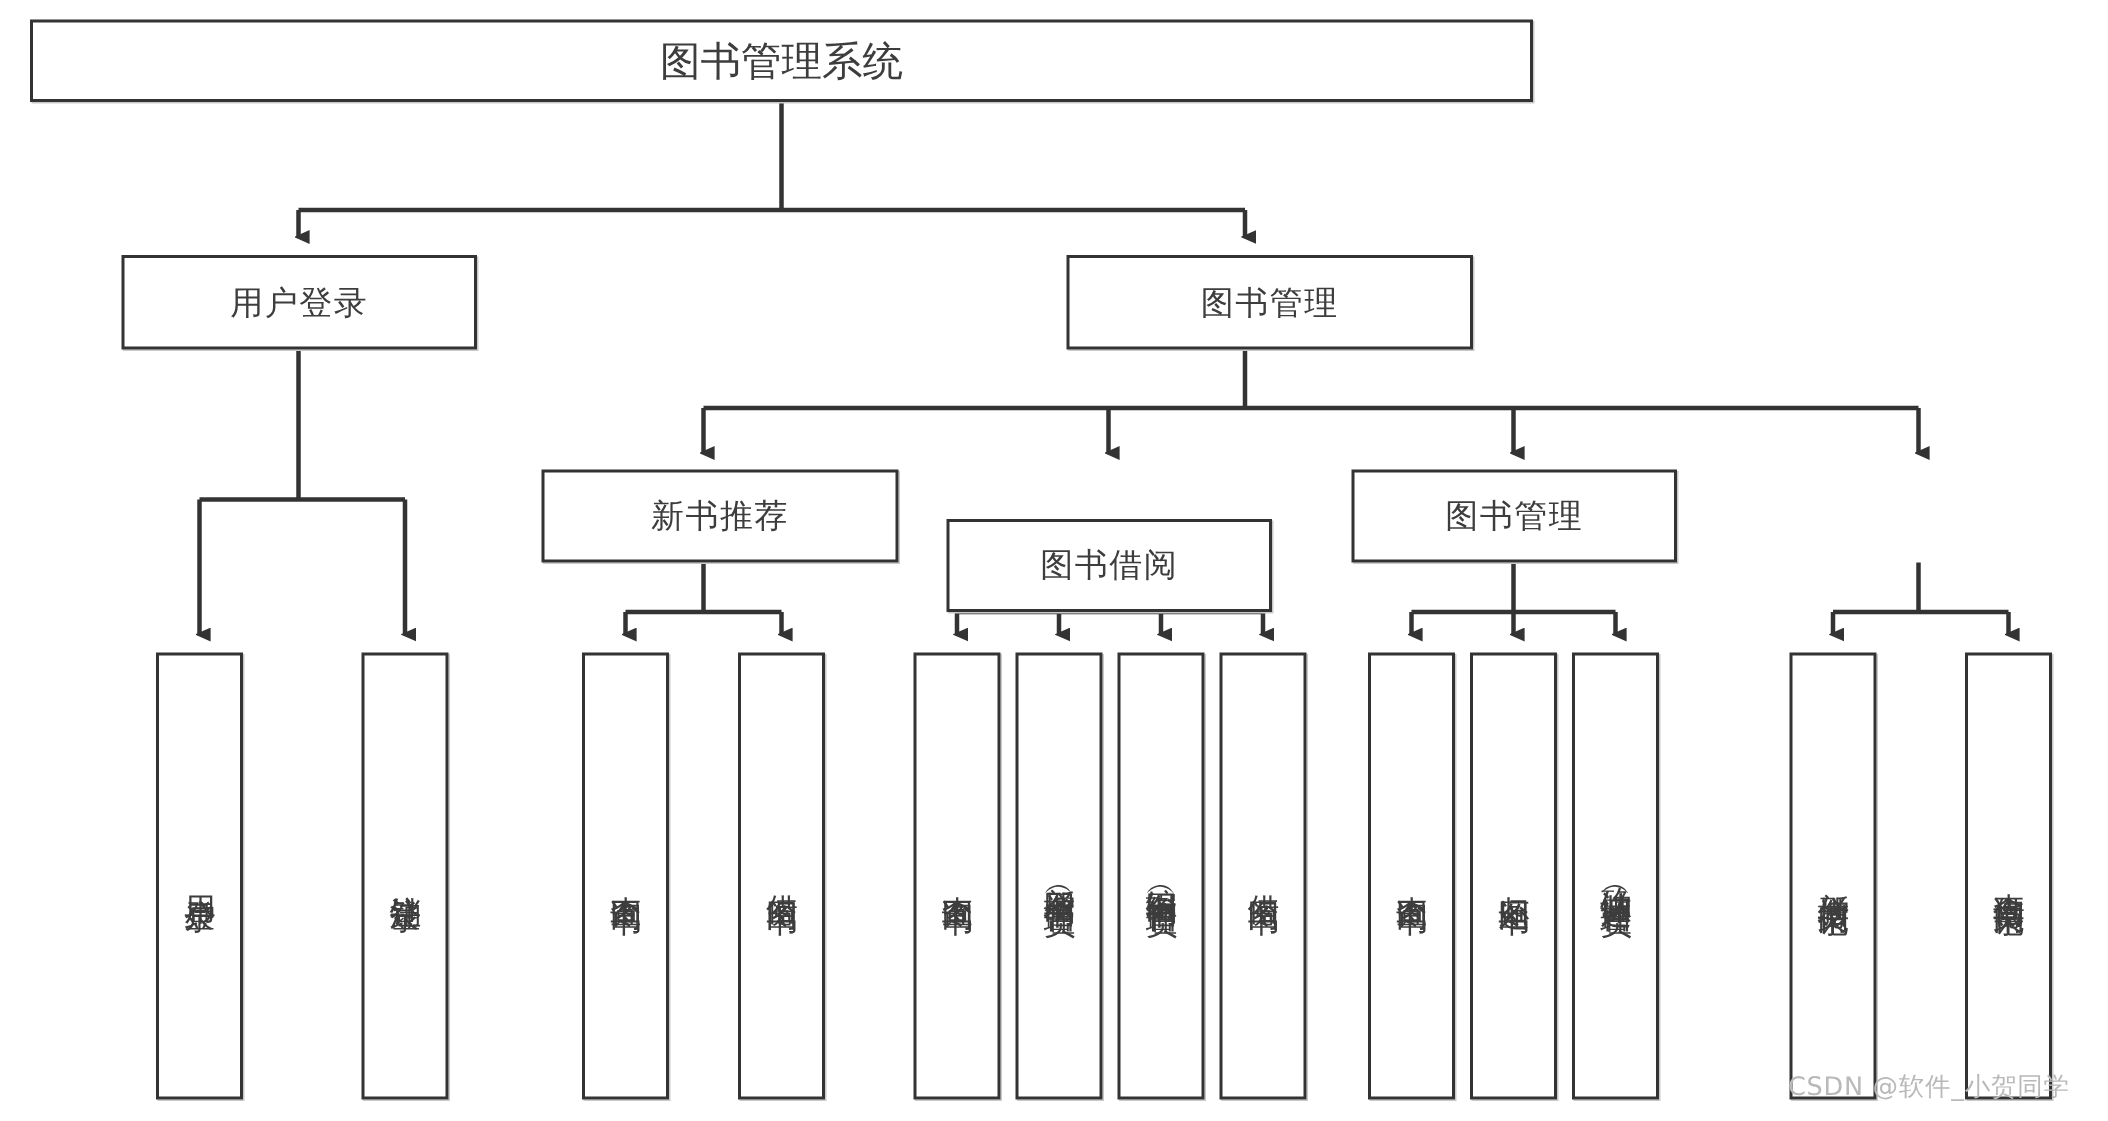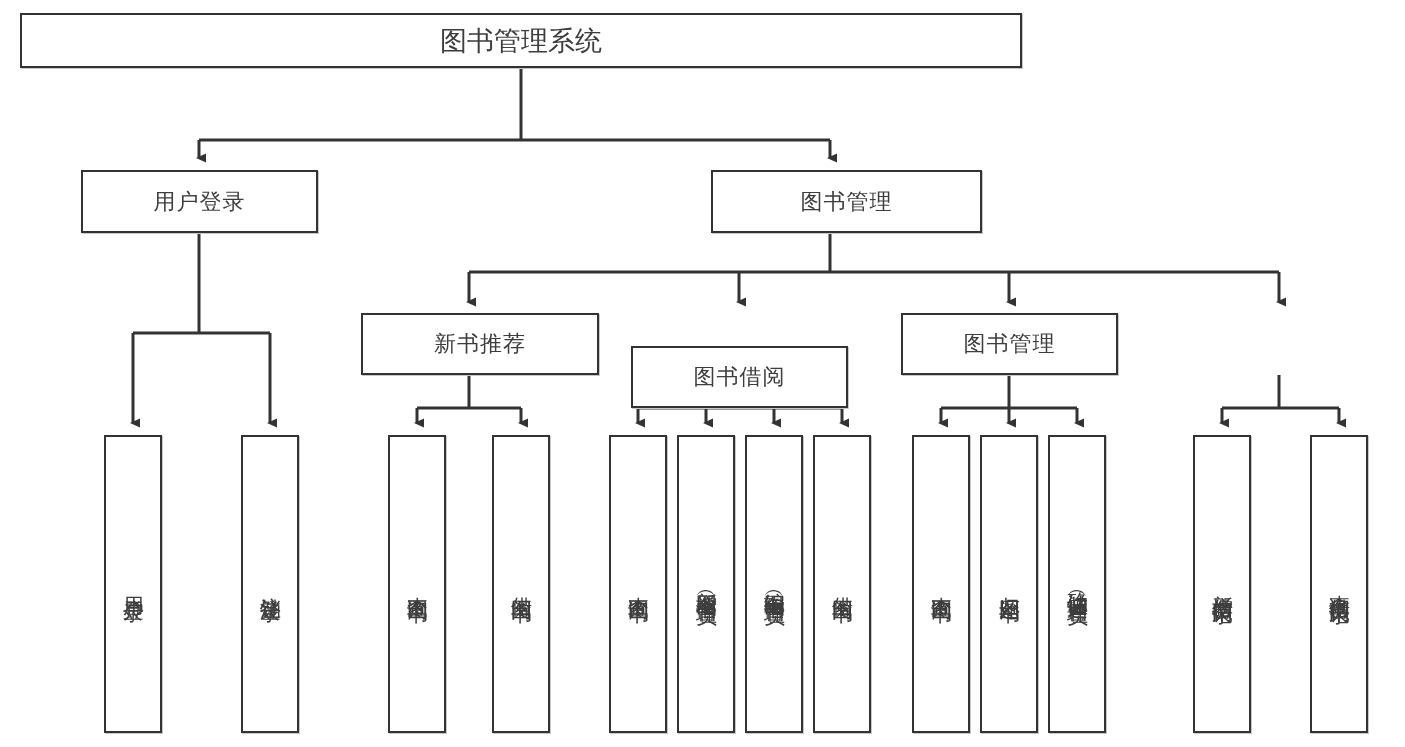--- a/index.html
+++ b/index.html
@@ -151,13 +151,14 @@
     <span class="leaf-label">确认归还（管理员）</span>
   </div>
 
   <div class="node leaf" style="left:1193px;top:435px;width:58px;height:298px;">
     <span class="leaf-label">新增借阅记录</span>
   </div>
   <div class="node leaf" style="left:1310px;top:435px;width:58px;height:298px;">
     <span class="leaf-label">查询借阅记录</span>
   </div>
 
+  <div class="watermark">CSDN @软件_小贺同学</div>
 </div>
 
 </body></html>

